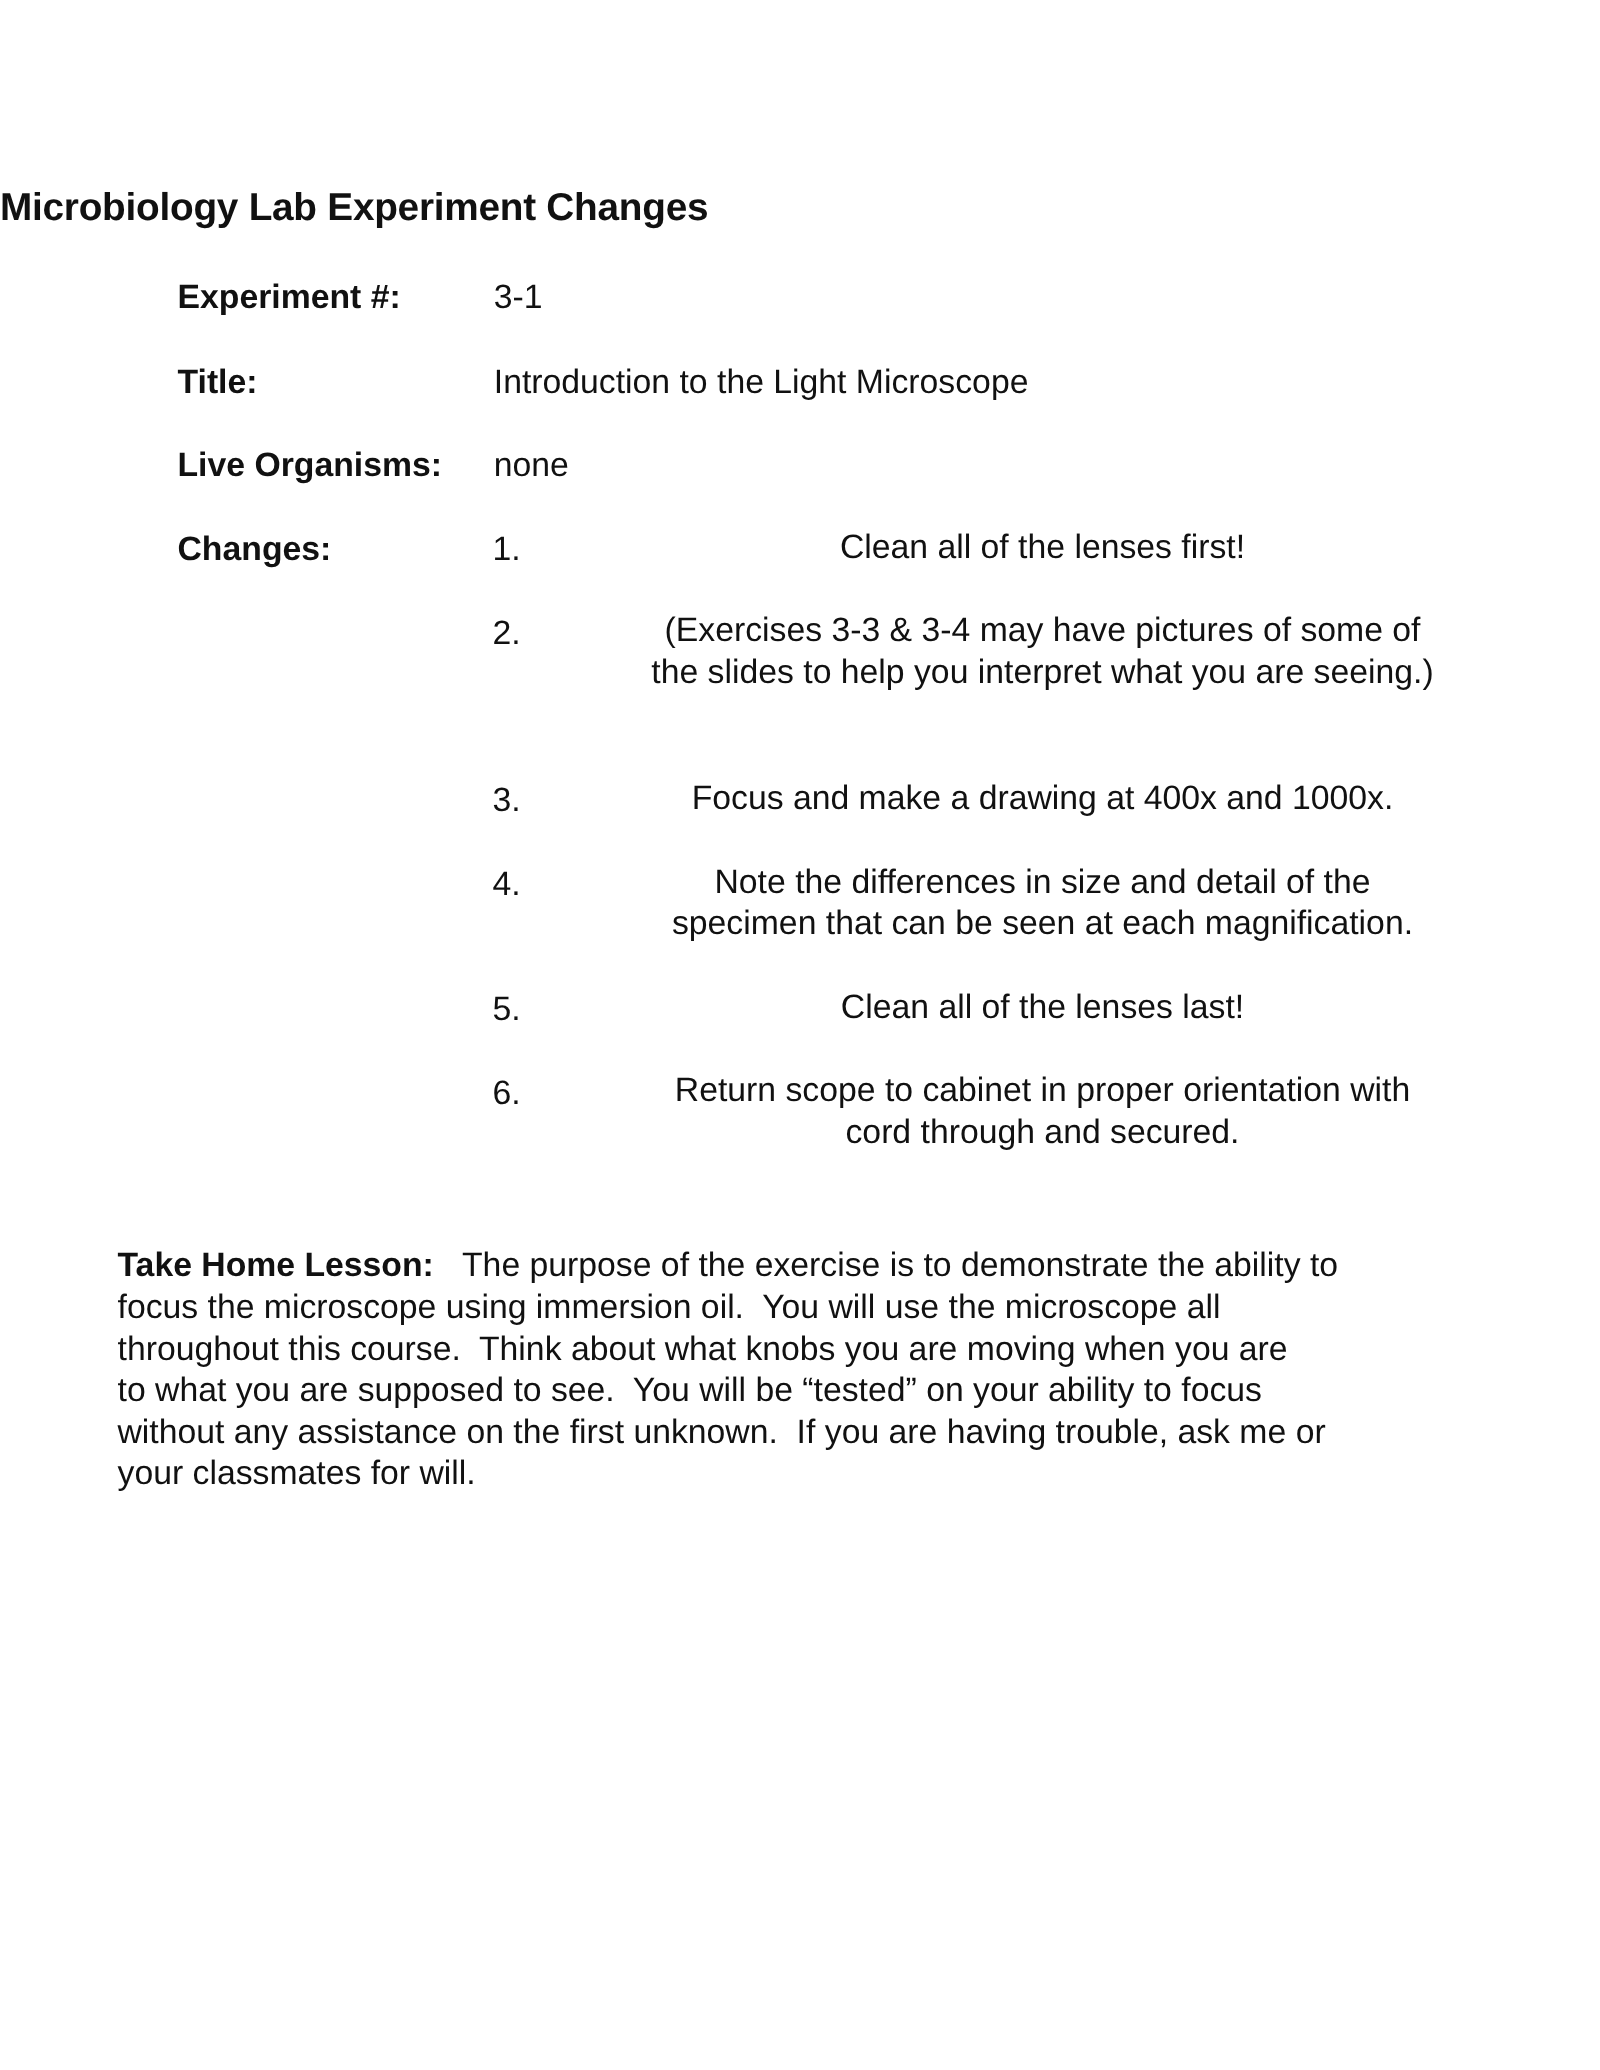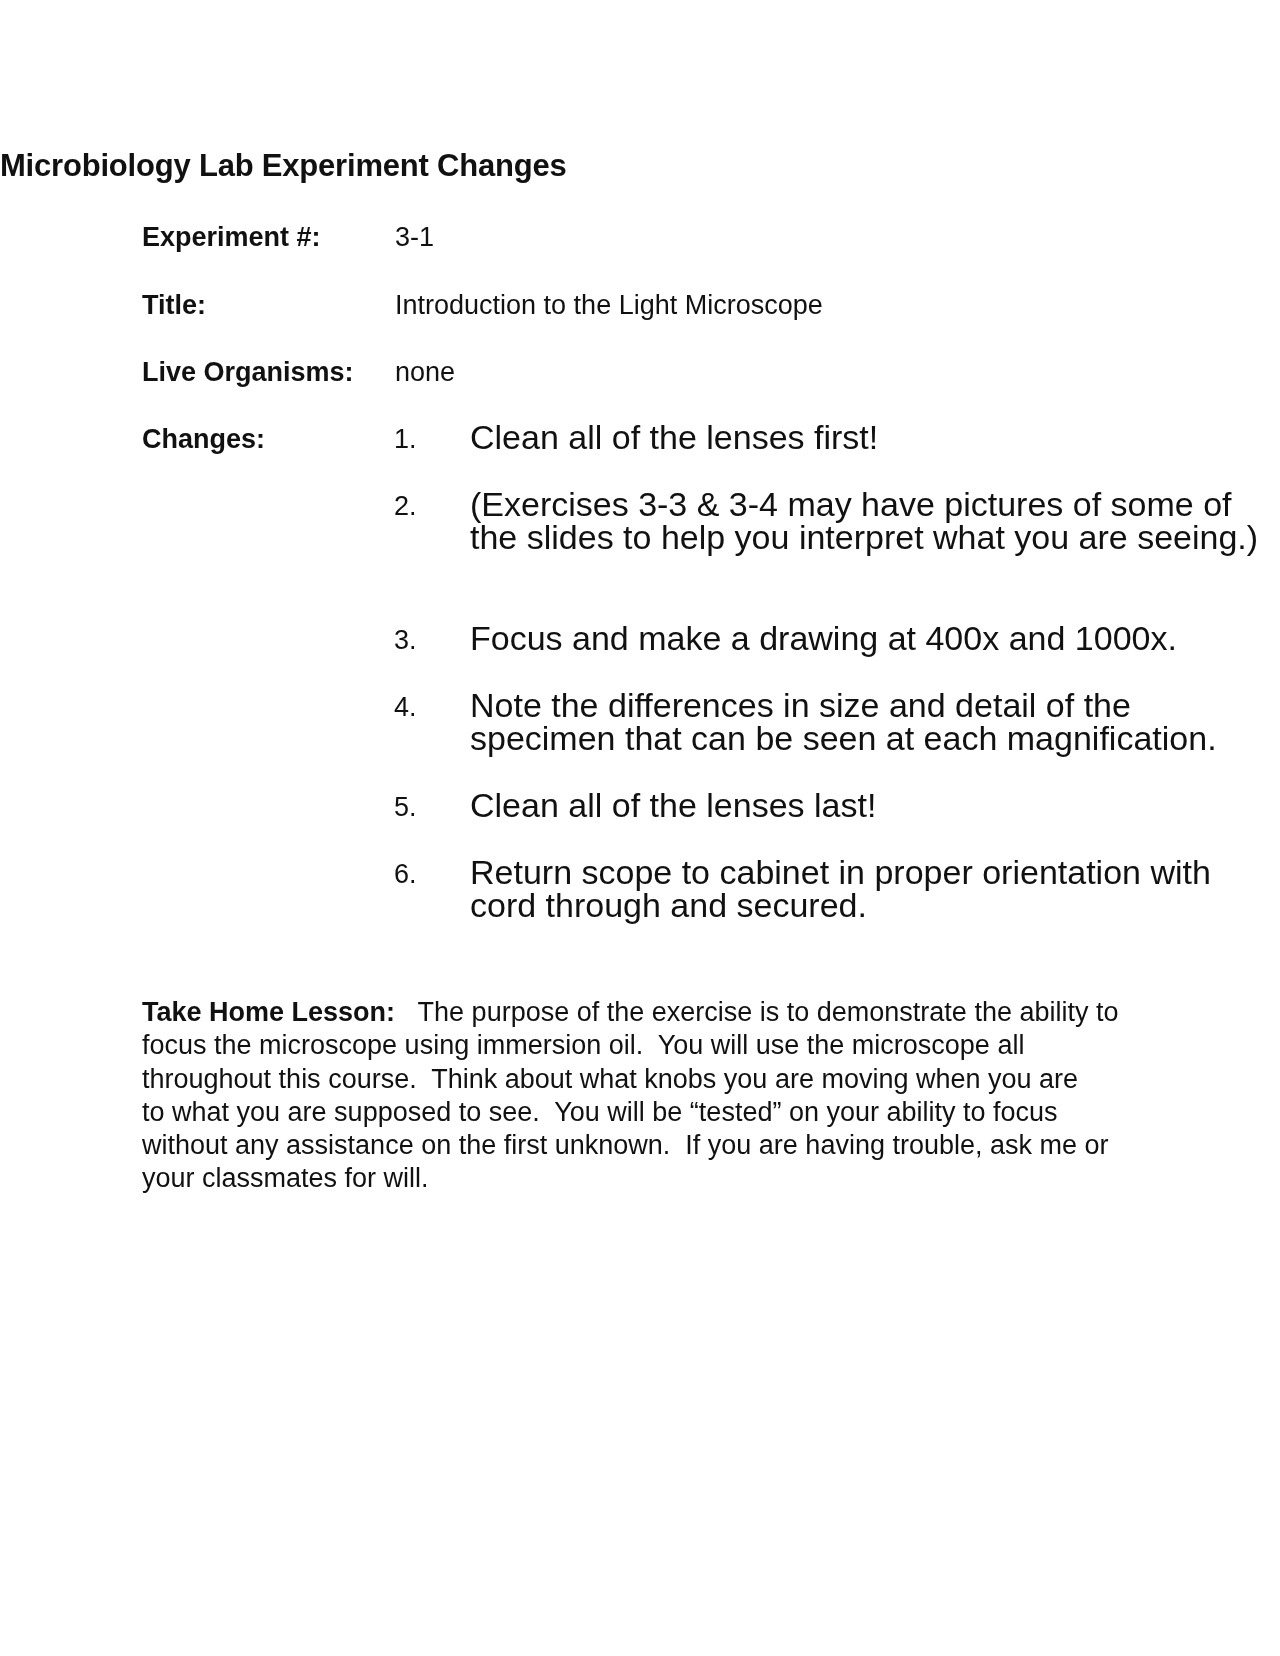--- a/index.html
+++ b/index.html
@@ -14,26 +14,27 @@
     .field-label {
       position: absolute; left: 94px; font-weight: bold; font-size: 27px; margin-left: 48px;
     }
     .field-value {
       position: absolute; left: 395px; font-size: 27px; text-align: right;
     }
     .change-num {
       position: absolute; left: 394px; font-size: 27px;
     }
     .change-text {
-      position: absolute; left: 470px; font-size: 34px; line-height: 33px;
+      position: absolute; left: 484px; font-size: 27px; line-height: 33px;
       width: 700px;
+      text-align: center;
     }
     .lesson {
       position: absolute; left: 94px; top: 996px; width: 1090px;
-      font-size: 27px; line-height: 33.3px; margin-left: 48px;
+      font-size: 27px; line-height: 33.3px;
     }
     .lesson-label { font-weight: bold; }
     .line { display: block; white-space: nowrap; }
   </style>
 </head>
 <body>
 
 <div class="page-title">Microbiology Lab Experiment Changes</div>
 
 <div class="field-label" style="top:222px">Experiment #:</div>

